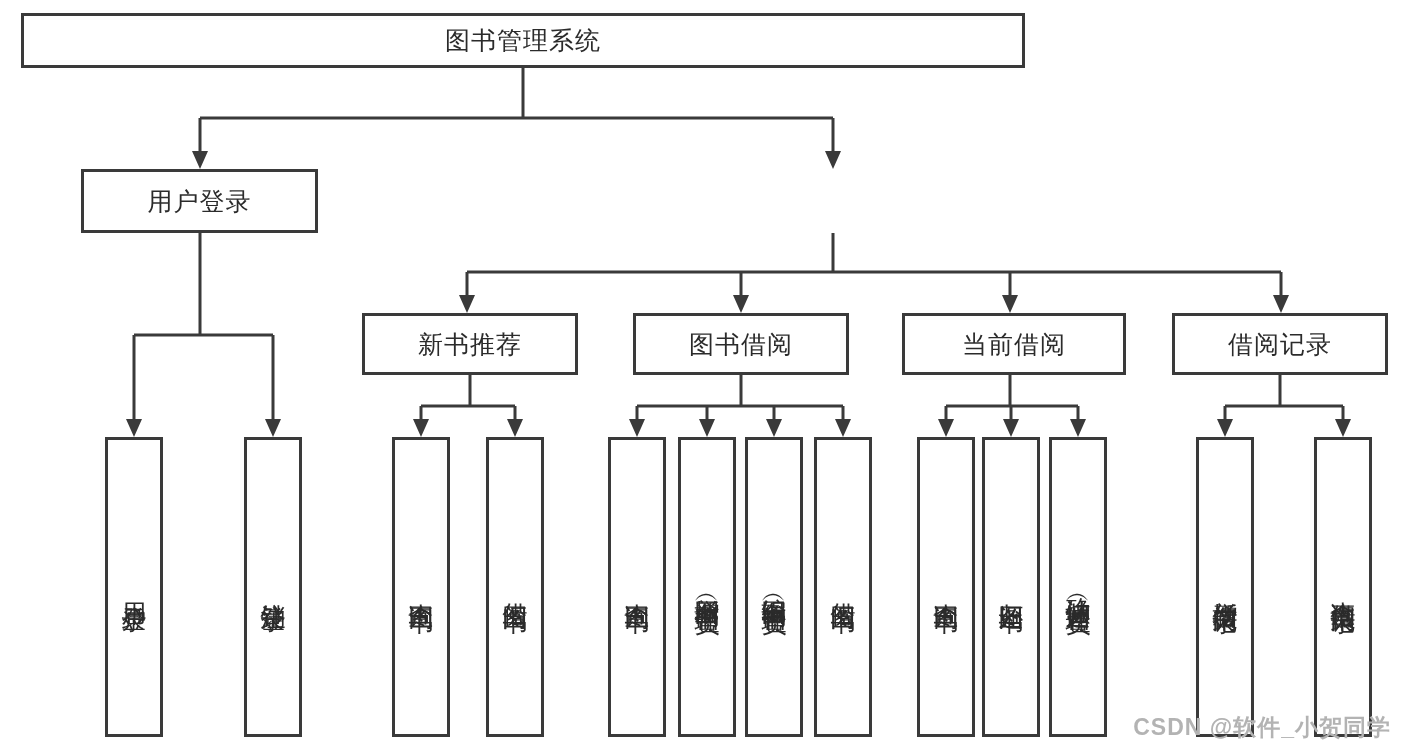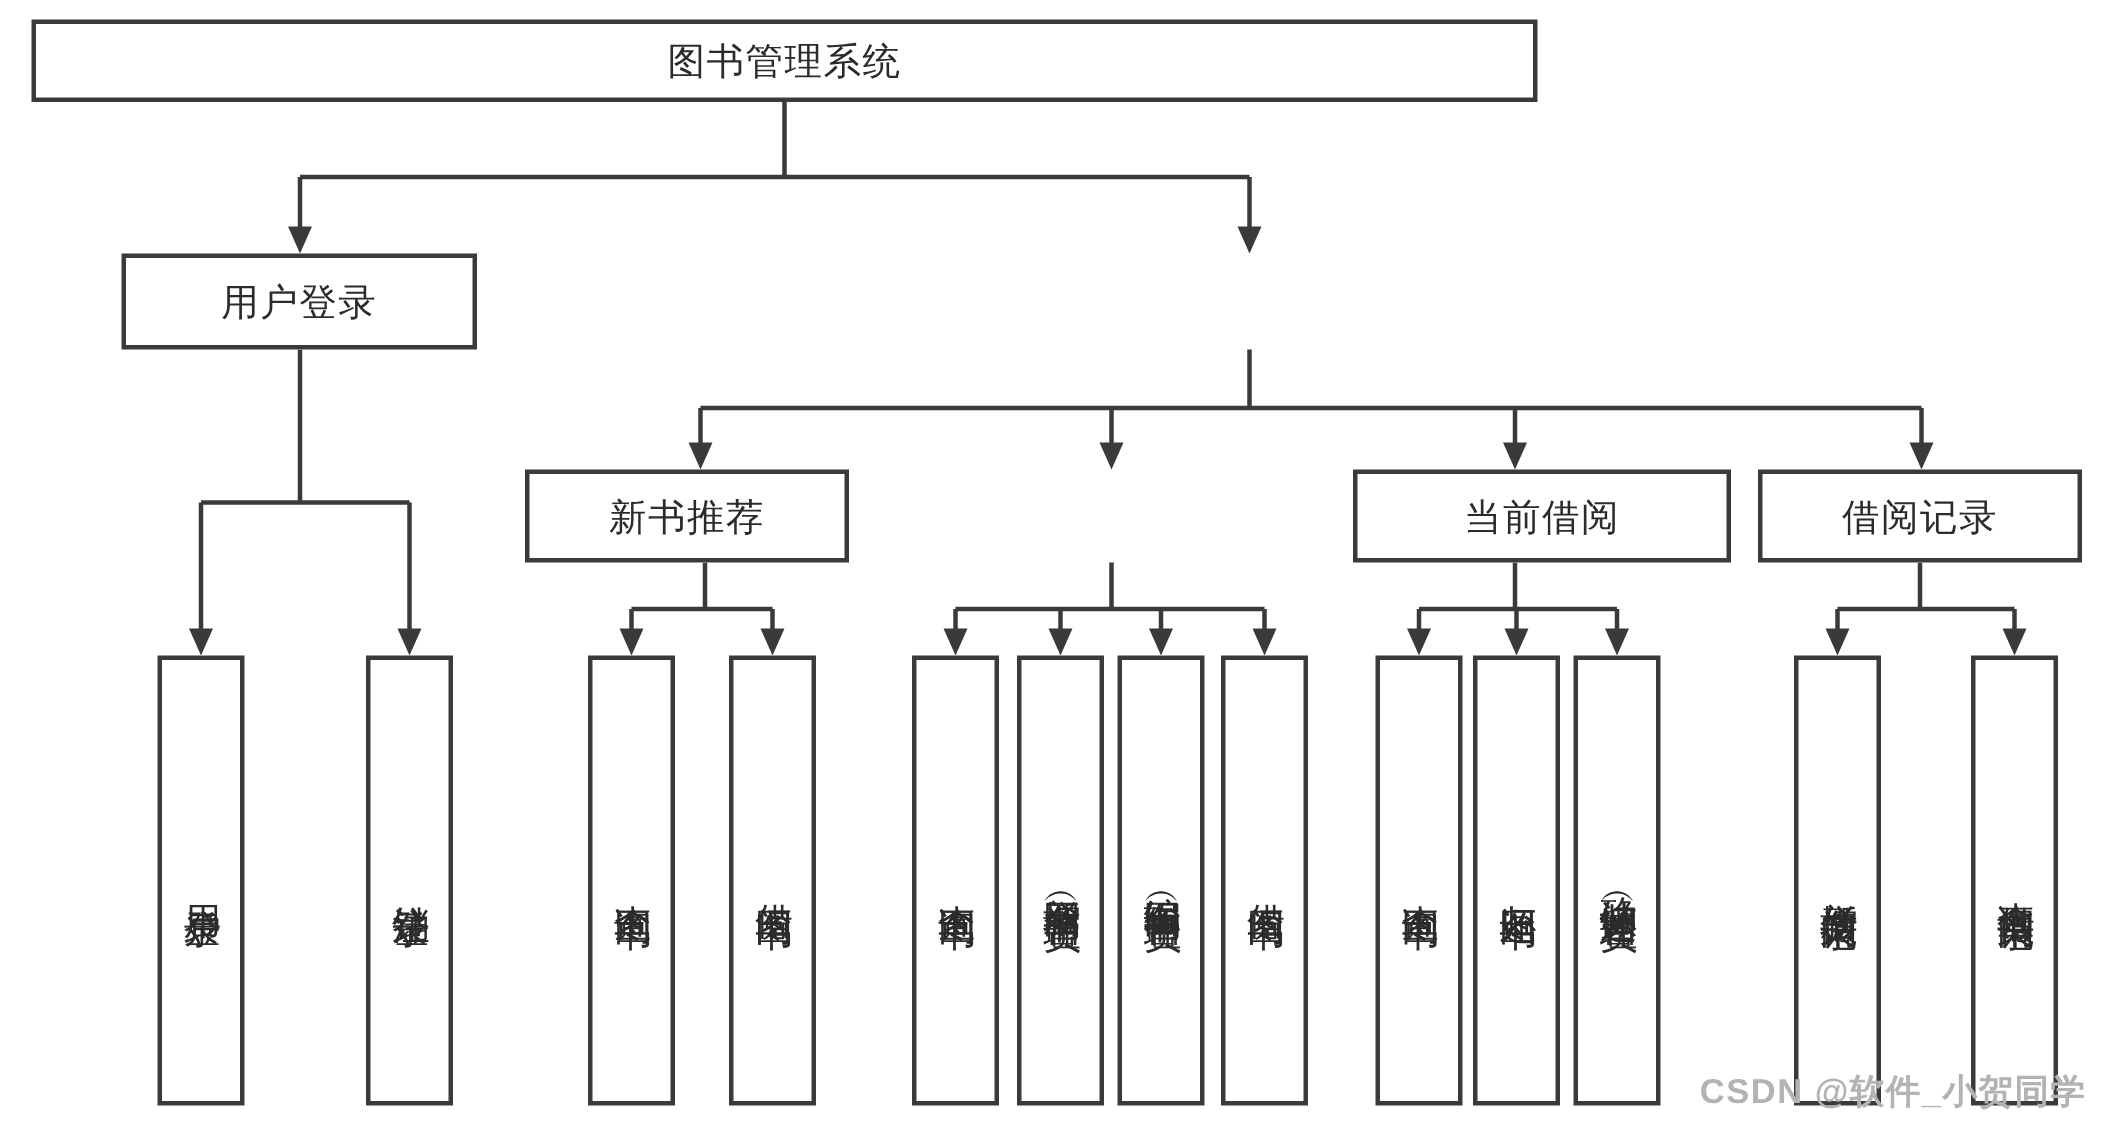--- a/index.html
+++ b/index.html
@@ -88,24 +88,27 @@
   </svg>
 
   <div class="node hbox" style="left:21px;top:13px;width:1004px;height:55px">
     <span>图书管理系统</span>
   </div>
 
   <div class="node hbox" style="left:81px;top:169px;width:237px;height:64px">
     <span>用户登录</span>
   </div>
 
-  <div class="node hbox" style="left:350px;top:313px;width:216px;height:62px">
+  <div class="node hbox" style="left:362px;top:313px;width:216px;height:62px">
     <span>新书推荐</span>
   </div>
-  <div class="node hbox" style="left:902px;top:313px;width:252px;height:62px">
+  <div class="node hbox" style="left:633px;top:313px;width:216px;height:62px">
+    <span>图书借阅</span>
+  </div>
+  <div class="node hbox" style="left:902px;top:313px;width:224px;height:62px">
     <span>当前借阅</span>
   </div>
   <div class="node hbox" style="left:1172px;top:313px;width:216px;height:62px">
     <span>借阅记录</span>
   </div>
 
   <div class="node vbox" style="left:105px;top:437px;width:58px;height:300px">
     <span>用户登录</span>
   </div>
   <div class="node vbox" style="left:244px;top:437px;width:58px;height:300px">

